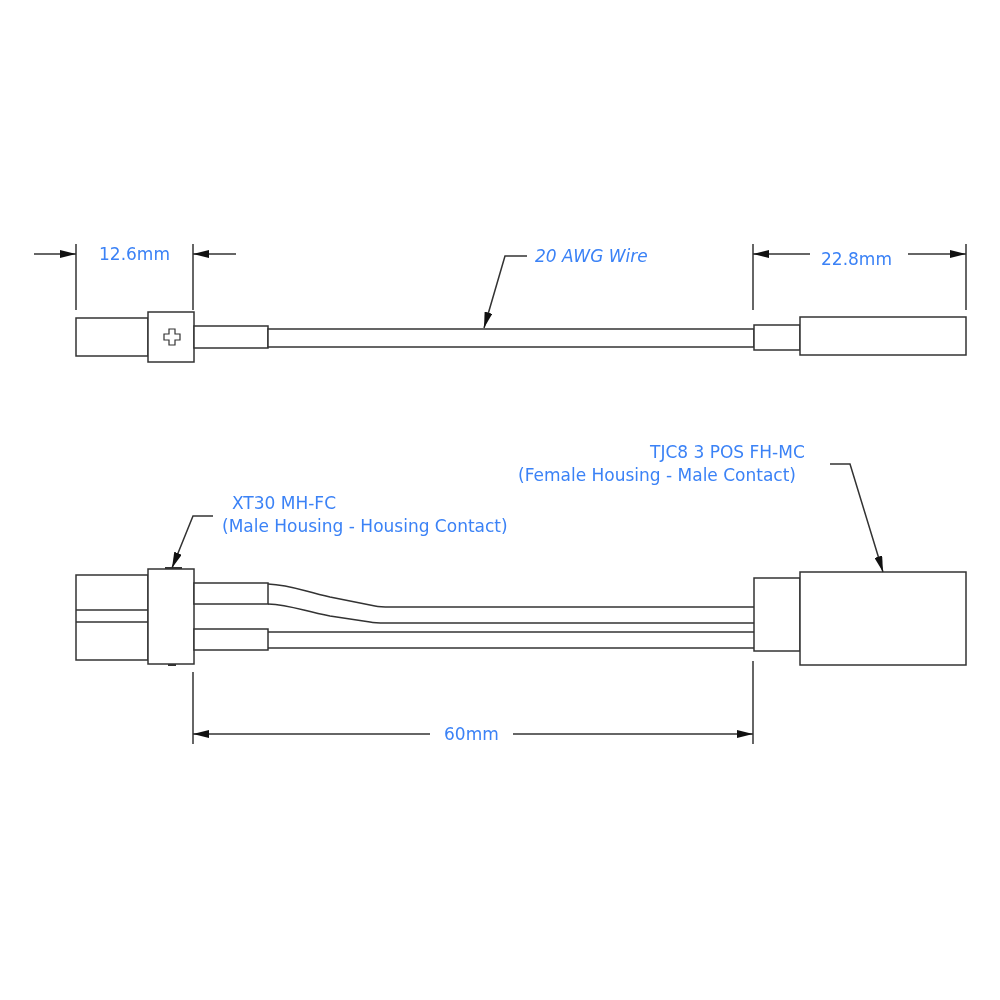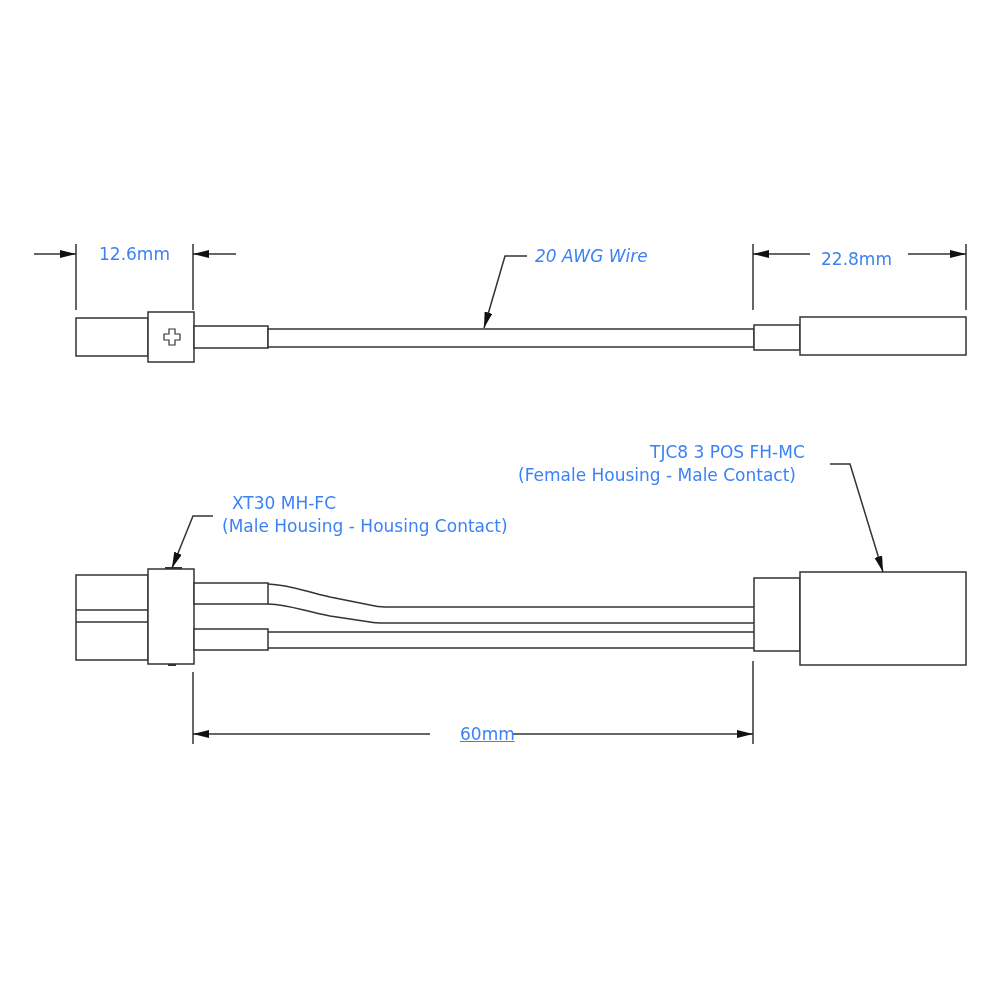--- a/index.html
+++ b/index.html
@@ -93,13 +93,13 @@
 <div class="lbl" style="left:99px; top:244px;">12.6mm</div>
 <div class="lbl" style="left:821px; top:249px;">22.8mm</div>
 <div class="lbl" style="left:535px; top:246px;font-style:italic;">20 AWG Wire</div>
 
 <div class="lbl" style="left:222px; top:493px;margin-left:10px;">XT30 MH-FC</div>
 <div class="lbl" style="left:222px; top:516px;">(Male Housing - Housing Contact)</div>
 
 <div class="lbl" style="left:650px; top:442px;">TJC8 3 POS FH-MC</div>
 <div class="lbl" style="left:518px; top:465px;">(Female Housing - Male Contact)</div>
 
-<div class="lbl" style="left:460px; top:724px;text-decoration:underline;">60mm</div>
+<div class="lbl" style="left:444px; top:724px;">60mm</div>
 
 </body></html>

